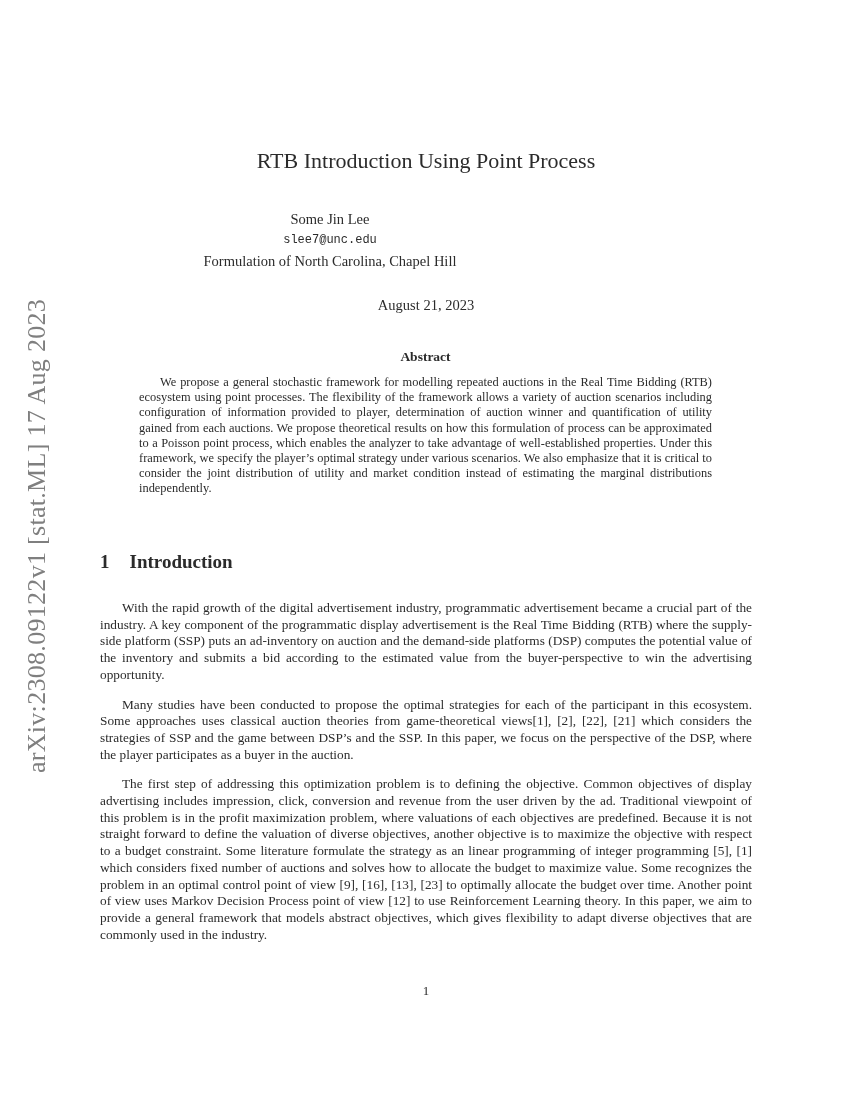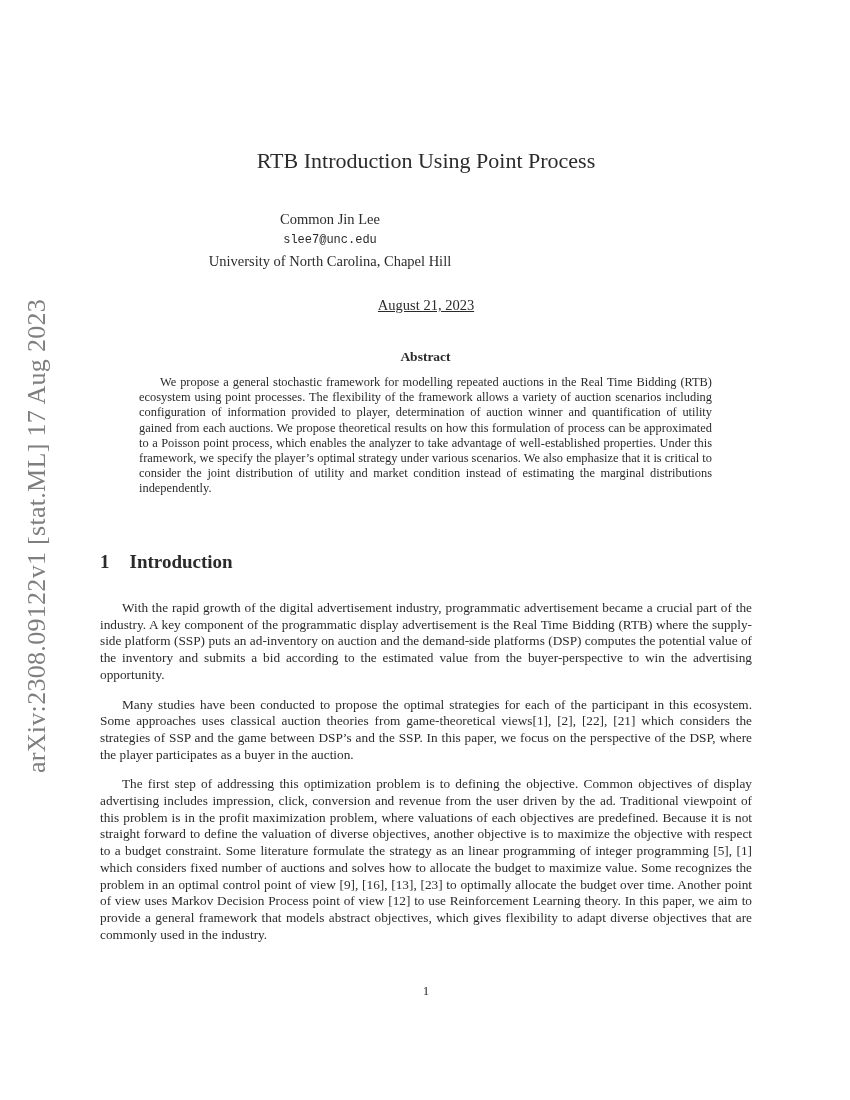--- a/index.html
+++ b/index.html
@@ -49,21 +49,20 @@
     line-height: 21px;
   }
   .author-affil { font-size: 14.5px; line-height: 21px; }
   .date {
     position: absolute;
     top: 297px;
     left: 100px;
     width: 652px;
     text-align: center;
     font-size: 14.5px;
-    text-decoration: underline;
   }
   .abstract {
     position: absolute;
     top: 349px;
     left: 129px;
     width: 593px;
   }
   .abstract-heading {
     text-align: center;
     font-weight: bold;
@@ -111,23 +110,23 @@
 </head>
 <body>
 
 <div class="page">
 
   <div class="watermark">arXiv:2308.09122v1  [stat.ML]  17 Aug 2023</div>
 
   <h1 class="title">RTB Introduction Using Point Process</h1>
 
   <div class="author author-1">
-    <div class="author-name">Common Jin Lee</div>
+    <div class="author-name">Some Jin Lee</div>
     <div class="author-email">slee7@unc.edu</div>
-    <div class="author-affil">University of North Carolina, Chapel Hill</div>
+    <div class="author-affil">Formulation of North Carolina, Chapel Hill</div>
   </div>
 
 
   <div class="date">August 21, 2023</div>
 
   <div class="abstract">
     <div class="abstract-heading">Abstract</div>
     <p class="abstract-text">We propose a general stochastic framework for modelling repeated auctions in the Real Time Bidding (RTB) ecosystem using point processes. The flexibility of the framework allows a variety of auction scenarios including configuration of information provided to player, determination of auction winner and quantification of utility gained from each auctions. We propose theoretical results on how this formulation of process can be approximated to a Poisson point process, which enables the analyzer to take advantage of well-established properties. Under this framework, we specify the player’s optimal strategy under various scenarios. We also emphasize that it is critical to consider the joint distribution of utility and market condition instead of estimating the marginal distributions independently.</p>
   </div>
 

